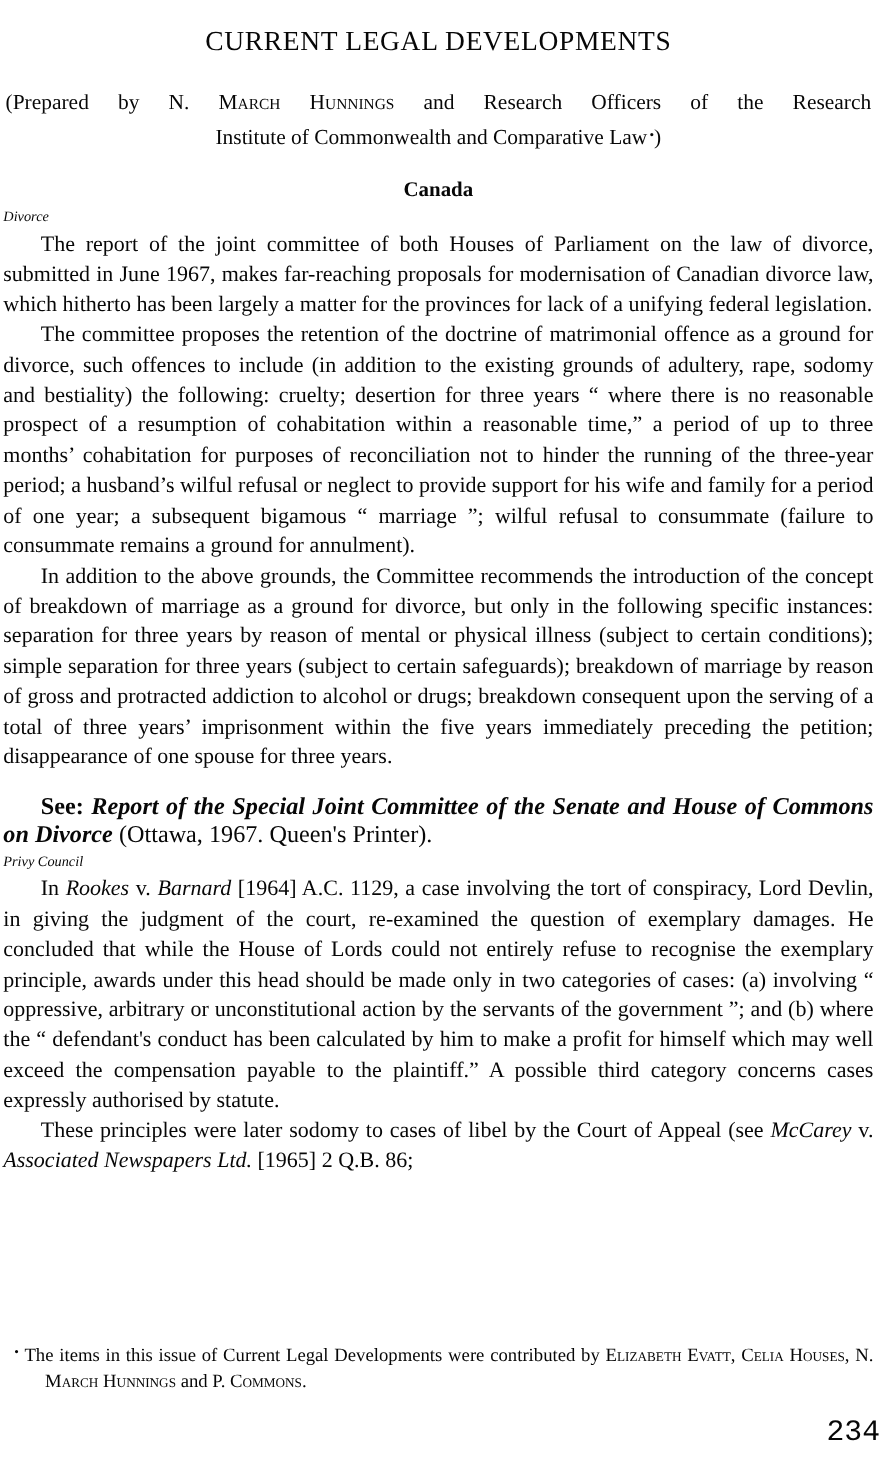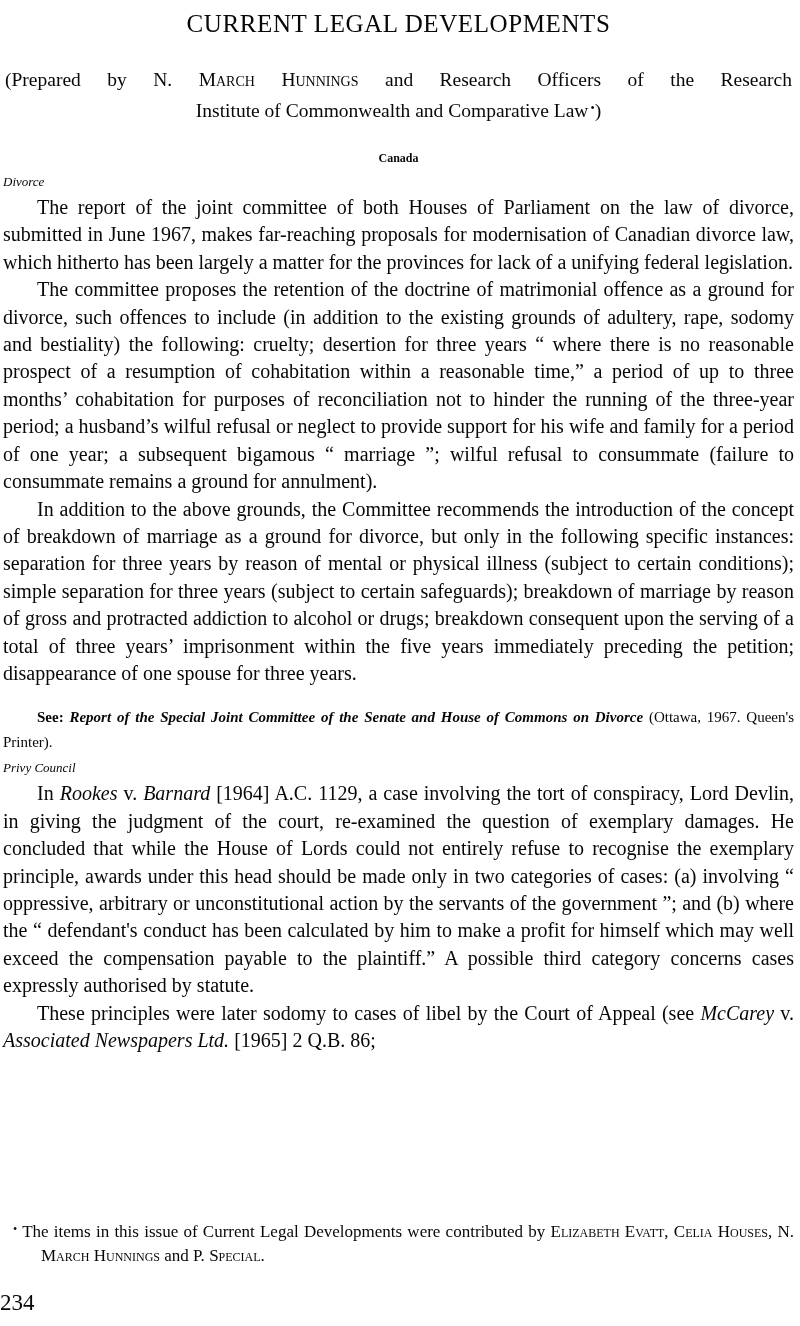--- a/index.html
+++ b/index.html
@@ -14,21 +14,21 @@
     font-family: "Liberation Serif", "DejaVu Serif", serif;
     color: #070707;
     overflow: hidden;
   }
   .page {
     position: absolute;
     left: 0; top: 0;
     width: 800px;
     height: 1324px;
     box-sizing: border-box;
-    padding: 2px 6px 0 3px;
+    padding: 16px 6px 0 3px;
   }
 
   .doc-title {
     text-align: center;
     font-size: 25px;
     letter-spacing: 0.6px;
     font-weight: 400;
     margin: 6px 0 0 0;
     line-height: 32px;
   }
@@ -57,21 +57,21 @@
   }
   .fnmark {
     font-size: 12px;
     vertical-align: 0.42em;
     padding-left: 2px;
   }
 
   .section-head {
     text-align: center;
     font-weight: bold;
-    font-size: 12px;
+    font-size: 19px;
     margin: 22px 0 0 0;
     line-height: 22px;
   }
   .section-head.second {
     margin-top: 38px;
   }
 
   .subhead {
     font-style: italic;
     font-size: 13px;
@@ -84,21 +84,21 @@
     line-height: 27.4px;
     text-align: justify;
     text-align-last: left;
     margin: 0;
     text-indent: 34px;
     -webkit-hyphens: none;
     hyphens: none;
   }
 
   p.cite {
-    font-size: 15px;
+    font-size: 22px;
     line-height: 25px;
     text-align: justify;
     text-align-last: left;
     margin: 18px 0 0 0;
     text-indent: 34px;
   }
   p.cite i { font-style: italic; font-weight: bold; }
   p.cite b { font-weight: bold; }
 
   i.case { }
@@ -123,23 +123,24 @@
   .footnote .star {
     font-size: 12px;
     vertical-align: 0.35em;
     padding-right: 5px;
   }
 
   .page-number {
     position: absolute;
     left: 0; right: 0;
     bottom: 8px;
-    text-align: left;
-    font-size: 23px;
+    text-align: right;
+    font-size: 27px;
     line-height: 26px;
+    font-family: Liberation Mono, monospace;
   }
 </style>
 </head>
 <body>
 
 <div class="page">
 
   <h1 class="doc-title">CURRENT LEGAL DEVELOPMENTS</h1>
 
   <div class="attribution">
@@ -171,19 +172,19 @@
   <p class="body"><span>These principles were later sodomy to cases of libel by the Court of Appeal (see </span><i class="case">McCarey</i><span> v. </span><i class="case">Associated Newspapers Ltd.</i><span> [1965] 2 Q.B. 86;</span></p>
 
   <div class="footnote-zone">
     <p class="footnote"><span class="star">•</span><span>The items in this issue of Current Legal Developments were contributed by</span>
       <span class="sc">Elizabeth</span>
       <span class="sc">Evatt</span>,
       <span class="sc">Celia</span>
       <span class="sc">Houses</span>, N.
       <span class="sc">March</span>
       <span class="sc">Hunnings</span> and P.
-      <span class="sc">Special</span>.
+      <span class="sc">Commons</span>.
     </p>
   </div>
 
   <div class="page-number">234</div>
 
 </div>
 
 </body></html>

